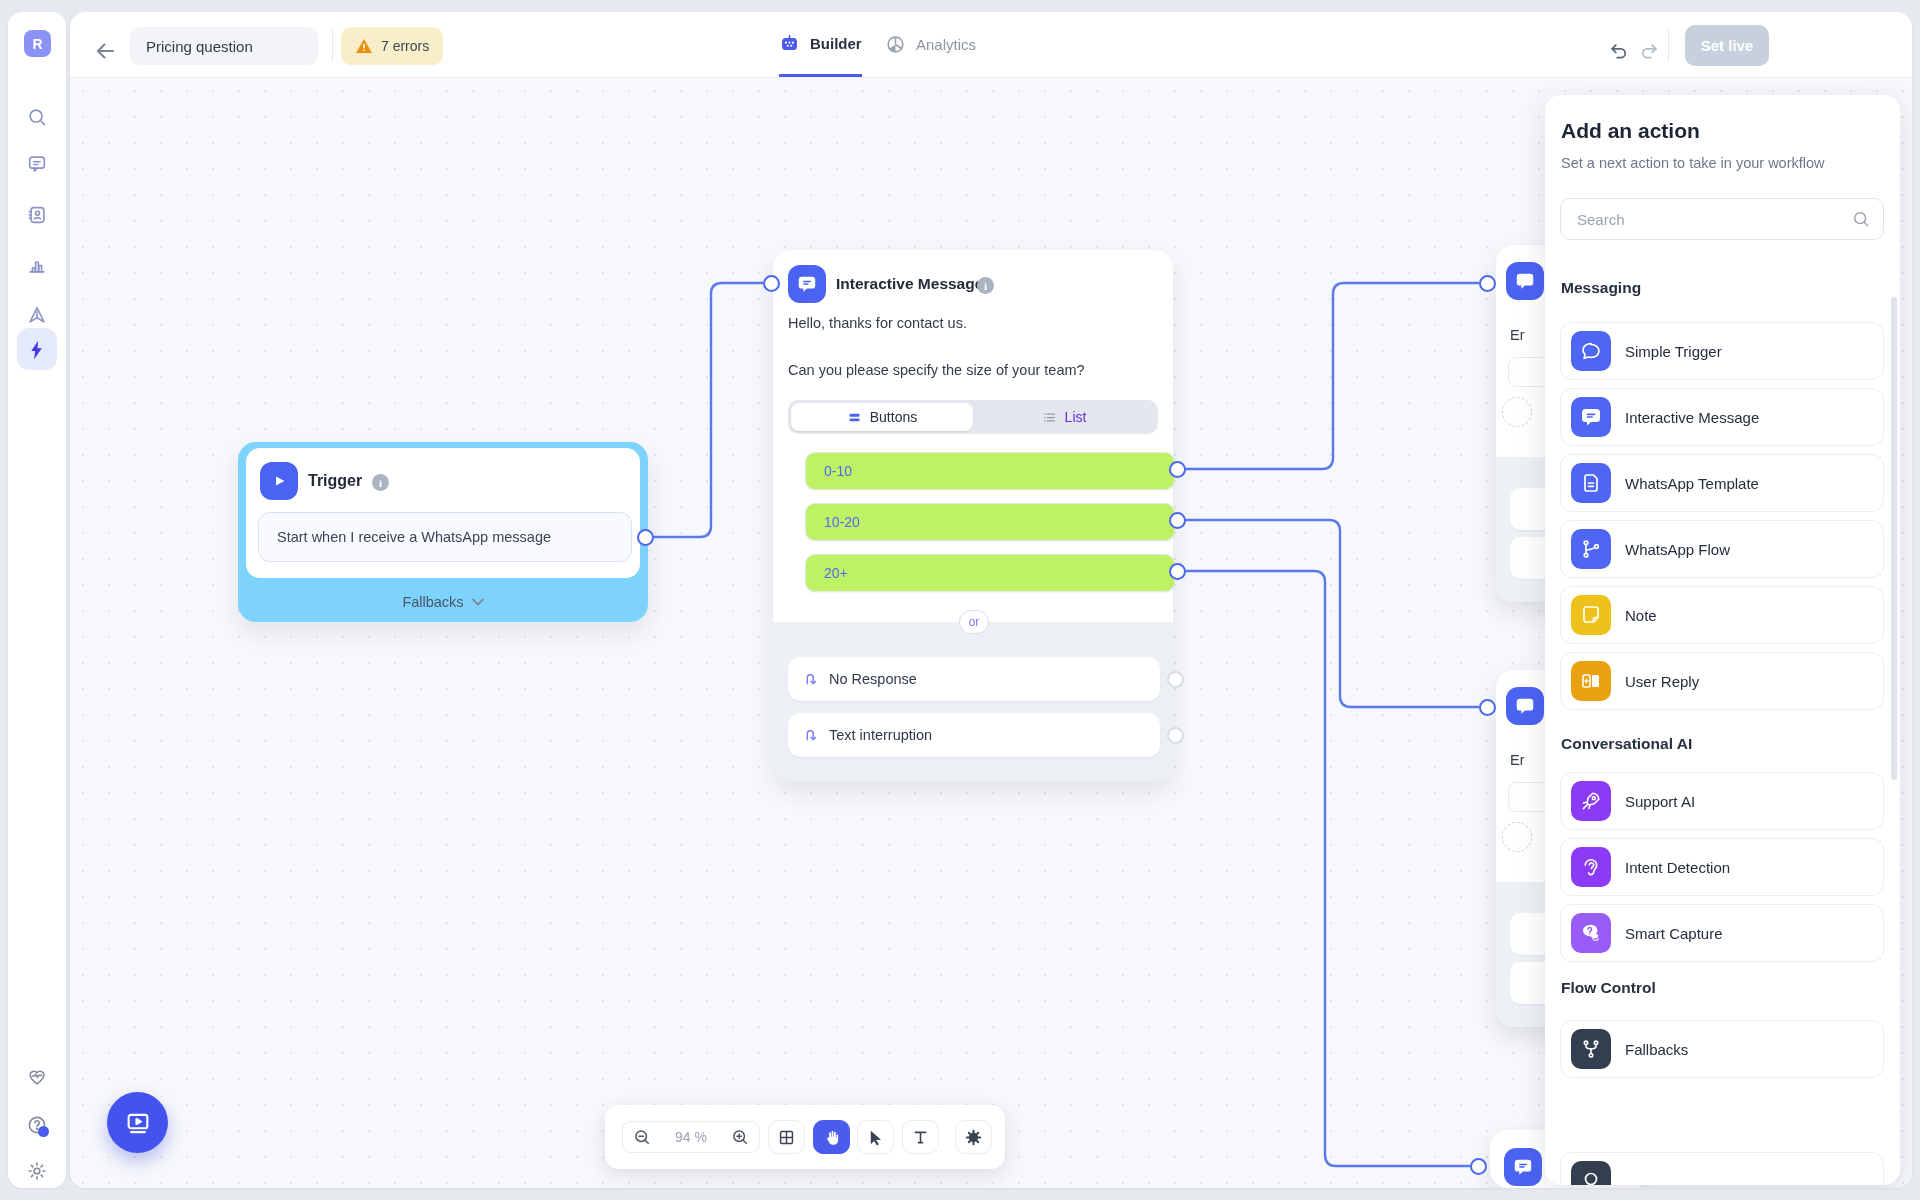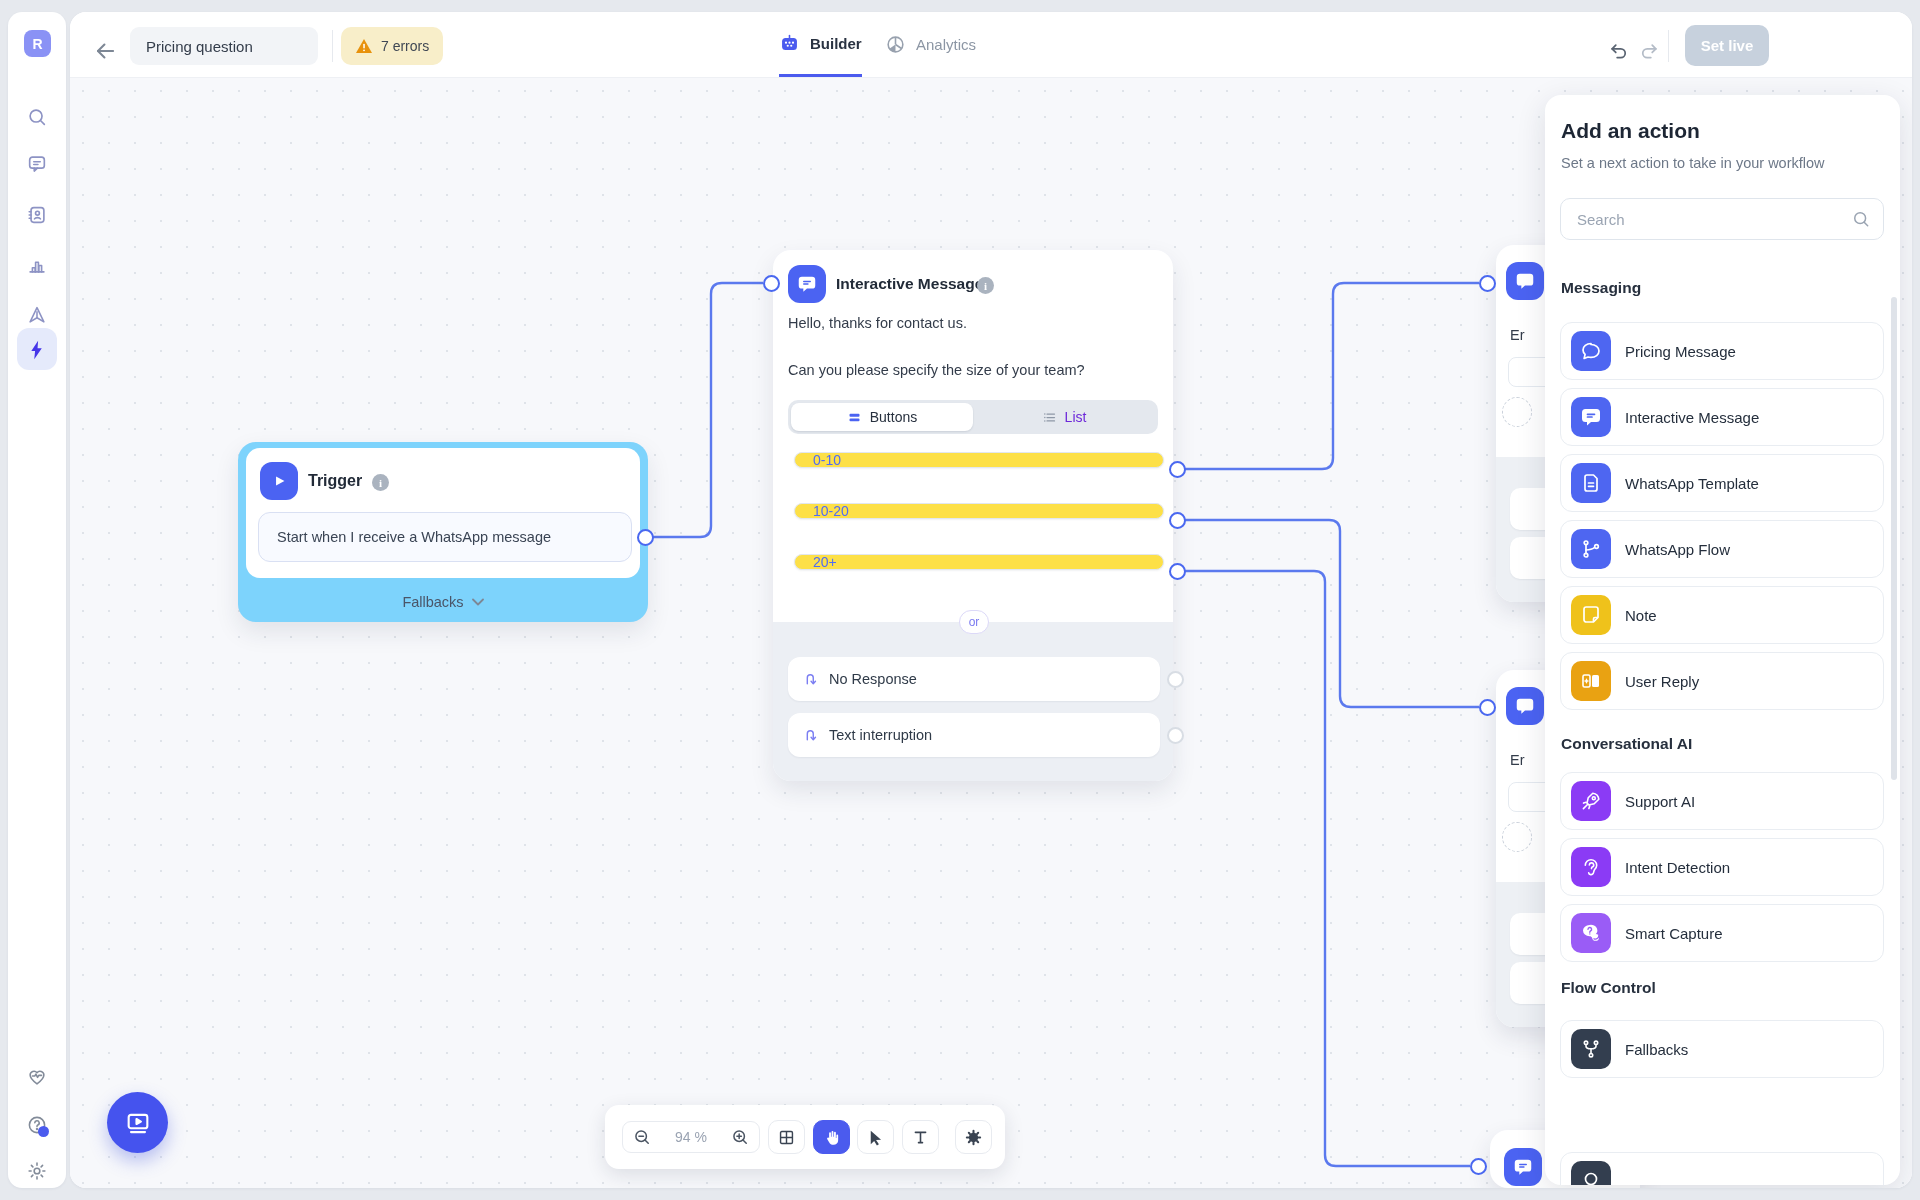--- a/index.html
+++ b/index.html
@@ -47,21 +47,21 @@
   .info-ic { position:absolute; width:17px; height:17px; border-radius:50%; background:#aab3bf; color:#fff; font-size:11px; font-weight:bold; display:flex; align-items:center; justify-content:center; font-family:"Liberation Serif",serif; }
   .trigger-pill { position:absolute; left:12px; top:64px; width:374px; height:50px; background:#f8faff; border:1px solid #d9e0f3; border-radius:12px; display:flex; align-items:center; padding:0 18px; font-size:14.5px; color:#3a4454; }
   .fallbacks-row { position:absolute; left:0; top:140px; width:410px; height:40px; display:flex; align-items:center; justify-content:center; gap:8px; font-size:14.5px; color:#4a5568; cursor:pointer; }
 
   
   .im-node { position:absolute; left:703px; top:238px; width:400px; height:531px; background:#fff; border-radius:18px; box-shadow:0 10px 24px rgba(30,40,70,.10); z-index:5; }
   .im-msg { position:absolute; left:15px; width:370px; font-size:14.5px; color:#333c4a; }
   .seg { position:absolute; left:15px; top:150px; width:370px; height:34px; background:#e4e8ee; border-radius:10px; display:flex; padding:3px; }
   .seg-btn { flex:1; display:flex; align-items:center; justify-content:center; gap:8px; font-size:14px; border-radius:8px; cursor:pointer; color:#6d28d9; }
   .seg-btn.active { background:#fff; color:#27303e; box-shadow:0 1px 2px rgba(20,30,60,.12); }
-  .im-btn { position:absolute; left:21px; width:370px; height:16px; background:#fde047; border:1px solid #e2e7ee; border-radius:10px; box-shadow:0 1px 2px rgba(20,30,60,.06); display:flex; align-items:center; padding:0 18px; font-size:14px; color:#4f6bf6; cursor:pointer; }
+  .im-btn { position:absolute; left:32px; width:370px; height:38px; background:#bef264; border:1px solid #e2e7ee; border-radius:10px; box-shadow:0 1px 2px rgba(20,30,60,.06); display:flex; align-items:center; padding:0 18px; font-size:14px; color:#4f6bf6; cursor:pointer; }
   .or-pill { position:absolute; left:186px; top:360px; width:30px; height:24px; background:#fff; border:1px solid #dcd9f8; border-radius:12px; display:flex; align-items:center; justify-content:center; font-size:12px; color:#7a7af0; z-index:2; }
   .im-gray { position:absolute; left:0; top:372px; width:400px; height:159px; background:#eceff4; border-radius:0 0 18px 18px; }
   .fb-row { position:absolute; left:15px; width:372px; height:44px; background:#fff; border-radius:12px; box-shadow:0 1px 2px rgba(20,30,60,.06); display:flex; align-items:center; gap:10px; padding:0 14px; font-size:14.5px; color:#2f3a48; cursor:pointer; }
 
   
   .pnode { position:absolute; width:150px; background:#fff; border-radius:18px 0 0 18px; box-shadow:0 10px 24px rgba(30,40,70,.12); z-index:5; overflow:hidden; }
   .pnode .er { position:absolute; left:14px; font-size:14.5px; color:#333c4a; }
   .p-pill { position:absolute; left:12px; width:140px; height:30px; border:1px solid #e5eaf0; border-radius:8px; background:#fff; }
   .p-dash { position:absolute; left:6px; width:30px; height:30px; border:1.6px dashed #c9d0da; border-radius:50%; }
   .p-gray { position:absolute; left:0; width:150px; background:#edf0f4; }
@@ -418,21 +418,21 @@
       </div>
 
       <div class="sec-label" style="top:184px">Messaging</div>
 
       <div class="pitem" style="top:227px">
         <span class="icsq" style="background: rgb(78, 102, 241);">
           <svg viewBox="0 0 24 24" fill="none" stroke="#fff" stroke-width="1.7" stroke-linejoin="round">
               <path d="M12 4.5c-4.5 0-8 2.9-8 6.5 0 1.7.8 3.2 2.1 4.4l-1 4.1 3.9-1.5c1 .3 2 .4 3 .4 4.5 0 8-2.8 8-6.4s-3.5-6.5-8-6.5Z"></path>
             </svg>
         </span>
-        <span class="pitem-label">Pricing Message</span>
+        <span class="pitem-label">Simple Trigger</span>
       </div>
       <div class="pitem" style="top:293px">
         <span class="icsq" style="background: rgb(78, 102, 241);">
           <svg viewBox="0 0 24 24">
               <path d="M6.5 4h11A3.5 3.5 0 0 1 21 7.5v6a3.5 3.5 0 0 1-3.5 3.5H12l-4 3.5V17H6.5A3.5 3.5 0 0 1 3 13.5v-6A3.5 3.5 0 0 1 6.5 4Z" fill="#fff"></path>
               <path d="M8.5 9.3h7M8.5 12h4.5" stroke="#4e66f1" stroke-width="1.7" stroke-linecap="round"></path>
             </svg>
         </span>
         <span class="pitem-label">Interactive Message</span>
       </div>

